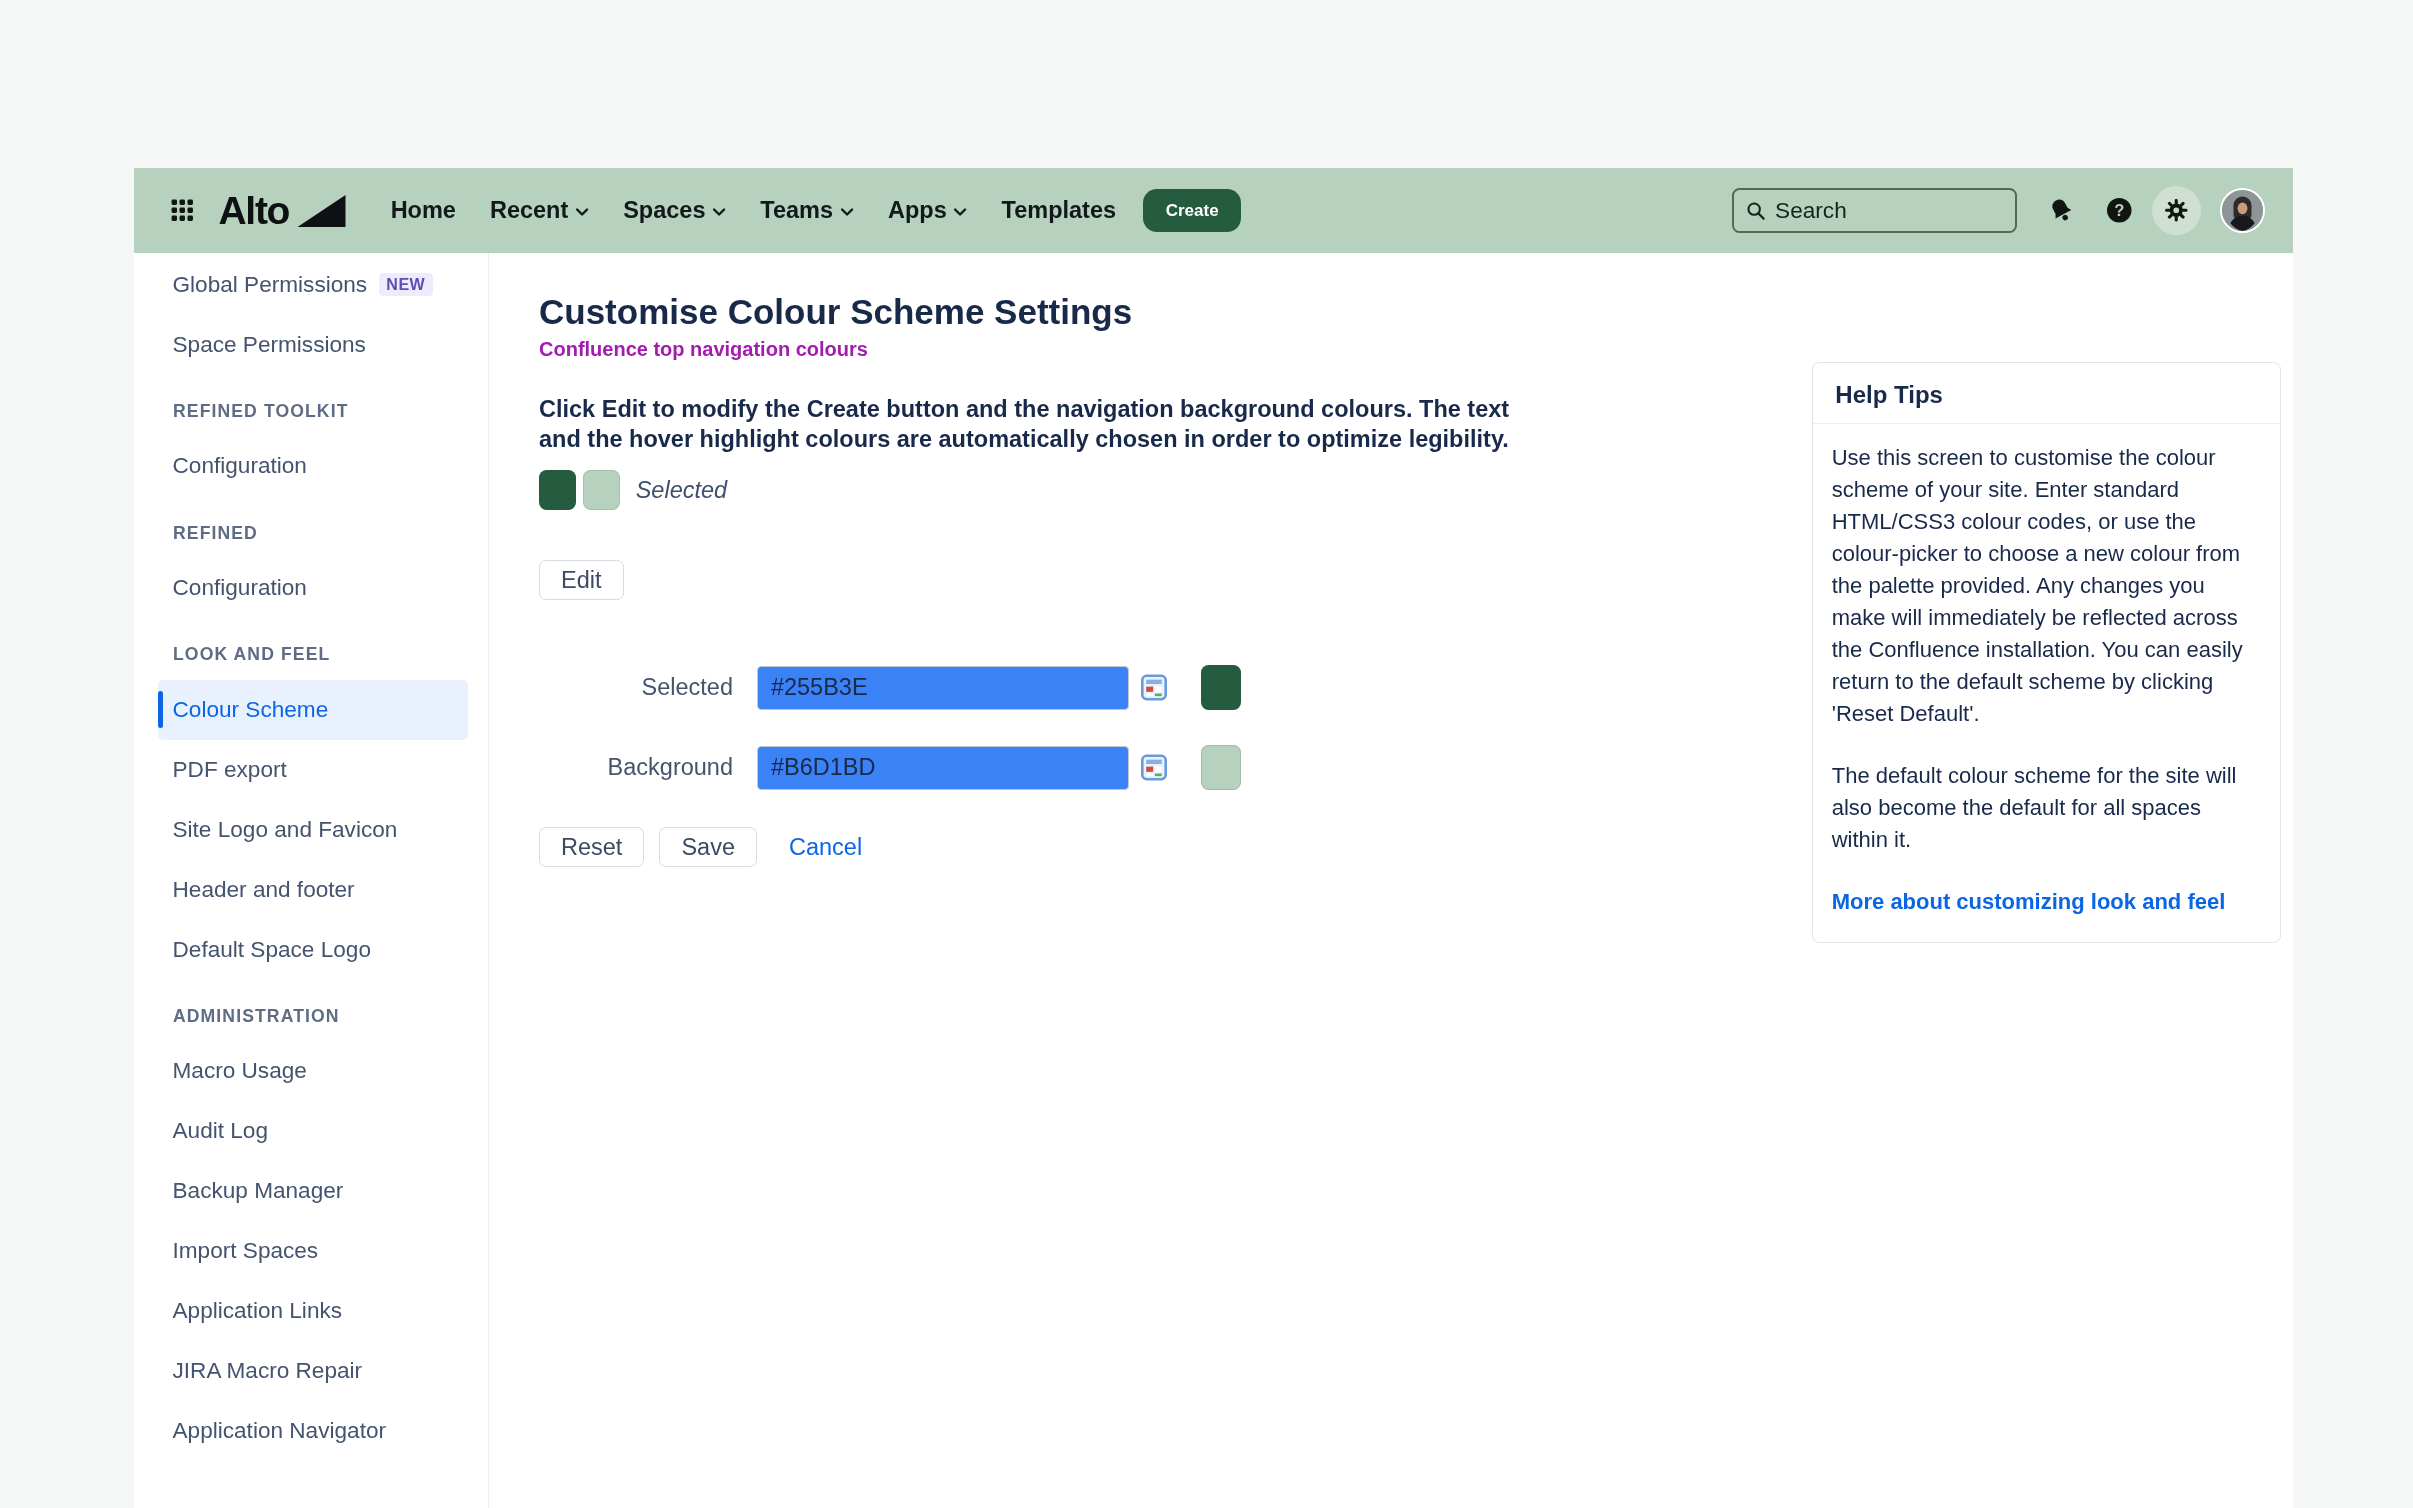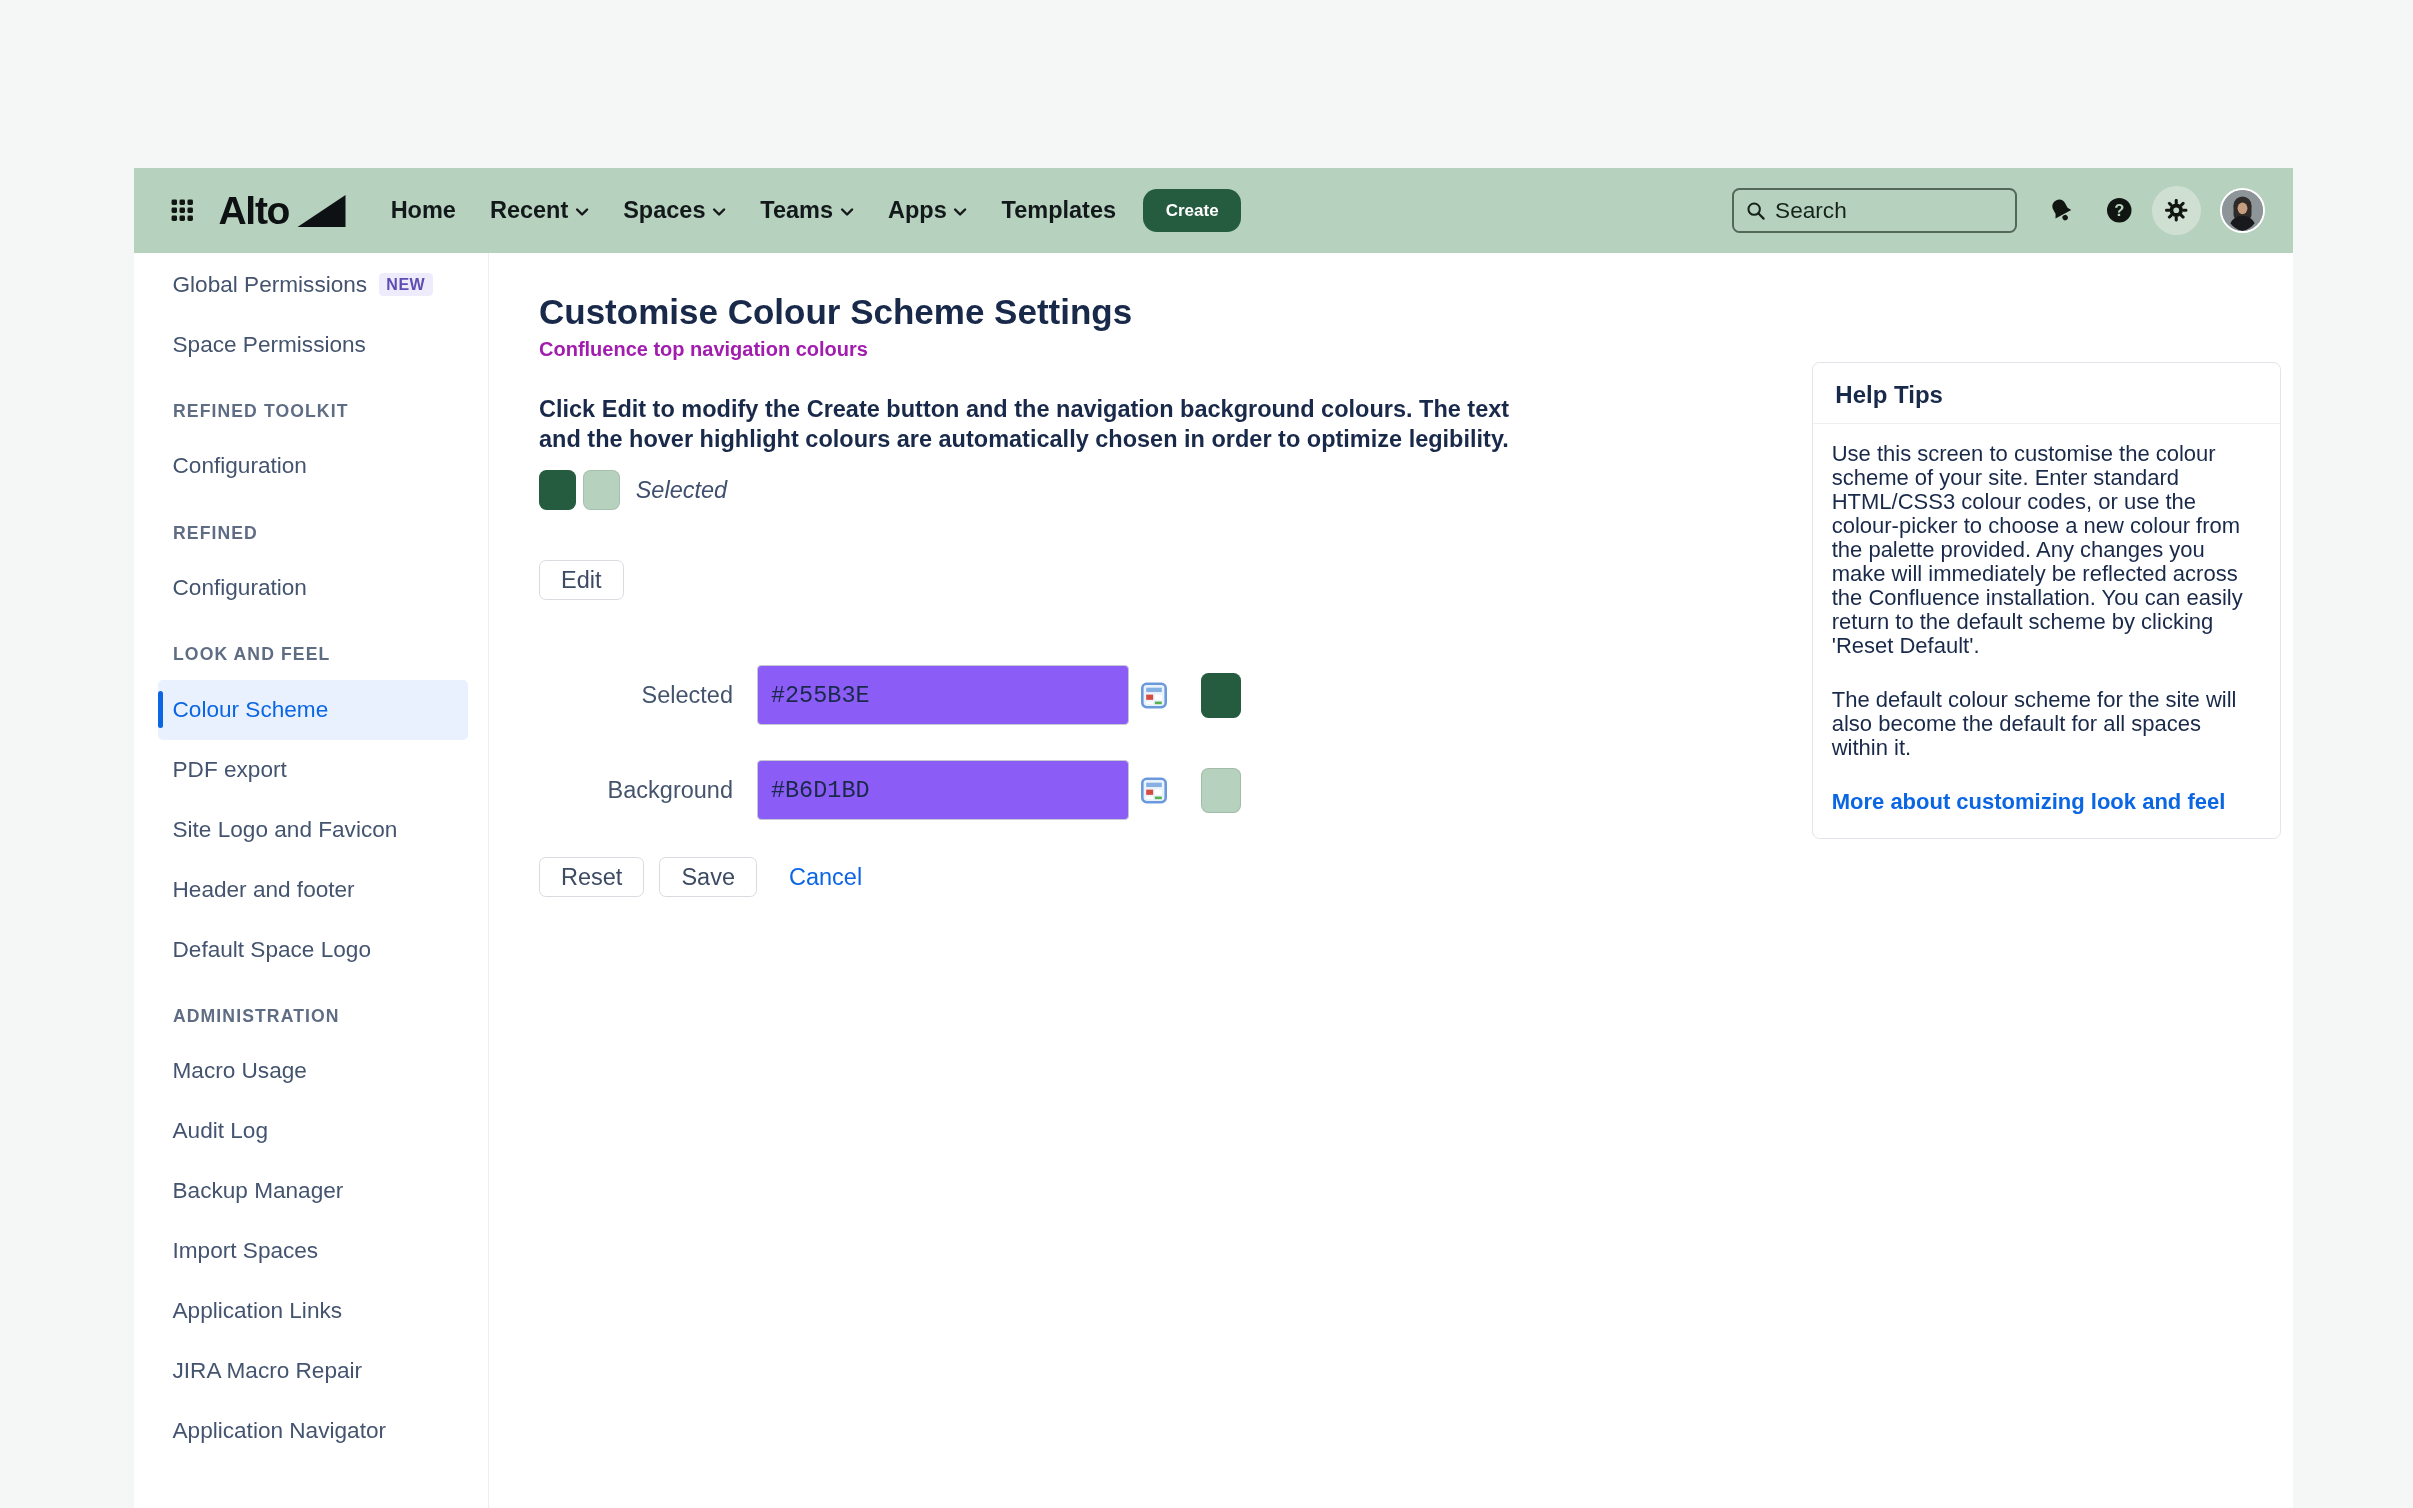--- a/index.html
+++ b/index.html
@@ -81,37 +81,37 @@
   .selected-label { margin-left:16px; font-size:23.5px; font-style:italic; font-weight:500; color:#3F4F6E; }
   .btn {
     height:40px; background:#FFFFFF; border:1.7px solid #D8DCE0; border-radius:6.7px;
     font-size:23.5px; color:#3C4A64; font-weight:500; padding:0 21px; font-family:inherit; cursor:pointer;
   }
   .edit-btn { margin-top:50px; }
   .form { margin-top:65px; }
   .form-row { display:flex; align-items:center; margin-bottom:35px; }
   .form-label { width:194px; text-align:right; margin-right:23.5px; font-size:23.5px; color:#45546D; white-space:nowrap; }
   .form-input {
-    width:372px; height:60px; border:1.7px solid #C4CAD2; border-radius:4.2px;
-    font-size:23.5px; color:#19294A; padding:0 13.4px; font-family:Liberation Mono, monospace; outline:none; background:#8b5cf6;
+    width:372px; height:44px; border:1.7px solid #C4CAD2; border-radius:4.2px;
+    font-size:23.5px; color:#19294A; padding:0 13.4px; font-family:Liberation Sans, sans-serif; outline:none; background:#3b82f6;
   }
   .picker-icon { width:26px; height:27px; margin-left:12.6px; cursor:pointer; }
   .chip { width:40px; height:45px; border-radius:7.5px; margin-left:34px; }
   .chip-light { border:0.8px solid rgba(0,0,0,0.10); }
   .actions { display:flex; align-items:center; margin-top:37px; }
   .actions .btn + .btn { margin-left:15px; }
   .cancel-link { margin-left:32px; color:#0C66E4; font-size:23.5px; font-weight:500; cursor:pointer; text-decoration:none; }
 
   
   .help-panel {
     position:absolute; top:194px; right:11.7px; width:469px;
     background:#FFFFFF; border:1.7px solid #E1E4E9; border-radius:7.5px;
   }
   .hp-title { padding:18.4px 22px 13.4px; font-size:24px; font-weight:700; color:#19294A; border-bottom:1.7px solid #EEEFF2; }
-  .hp-body { padding:18.4px 17px 23.5px 18.4px; font-size:22px; line-height:24px; color:#19294A; }
+  .hp-body { padding:18.4px 17px 23.5px 18.4px; font-size:22px; line-height:32px; color:#19294A; }
   .hp-body p + p { margin-top:30px; }
   .hp-link { display:inline-block; margin-top:30px; font-size:22px; font-weight:700; color:#0B66E4; cursor:pointer; text-decoration:none; }
 </style>
 </head>
 <body>
 
 <div class="app">
 
   <div class="topbar">
     <span class="icon-btn">

